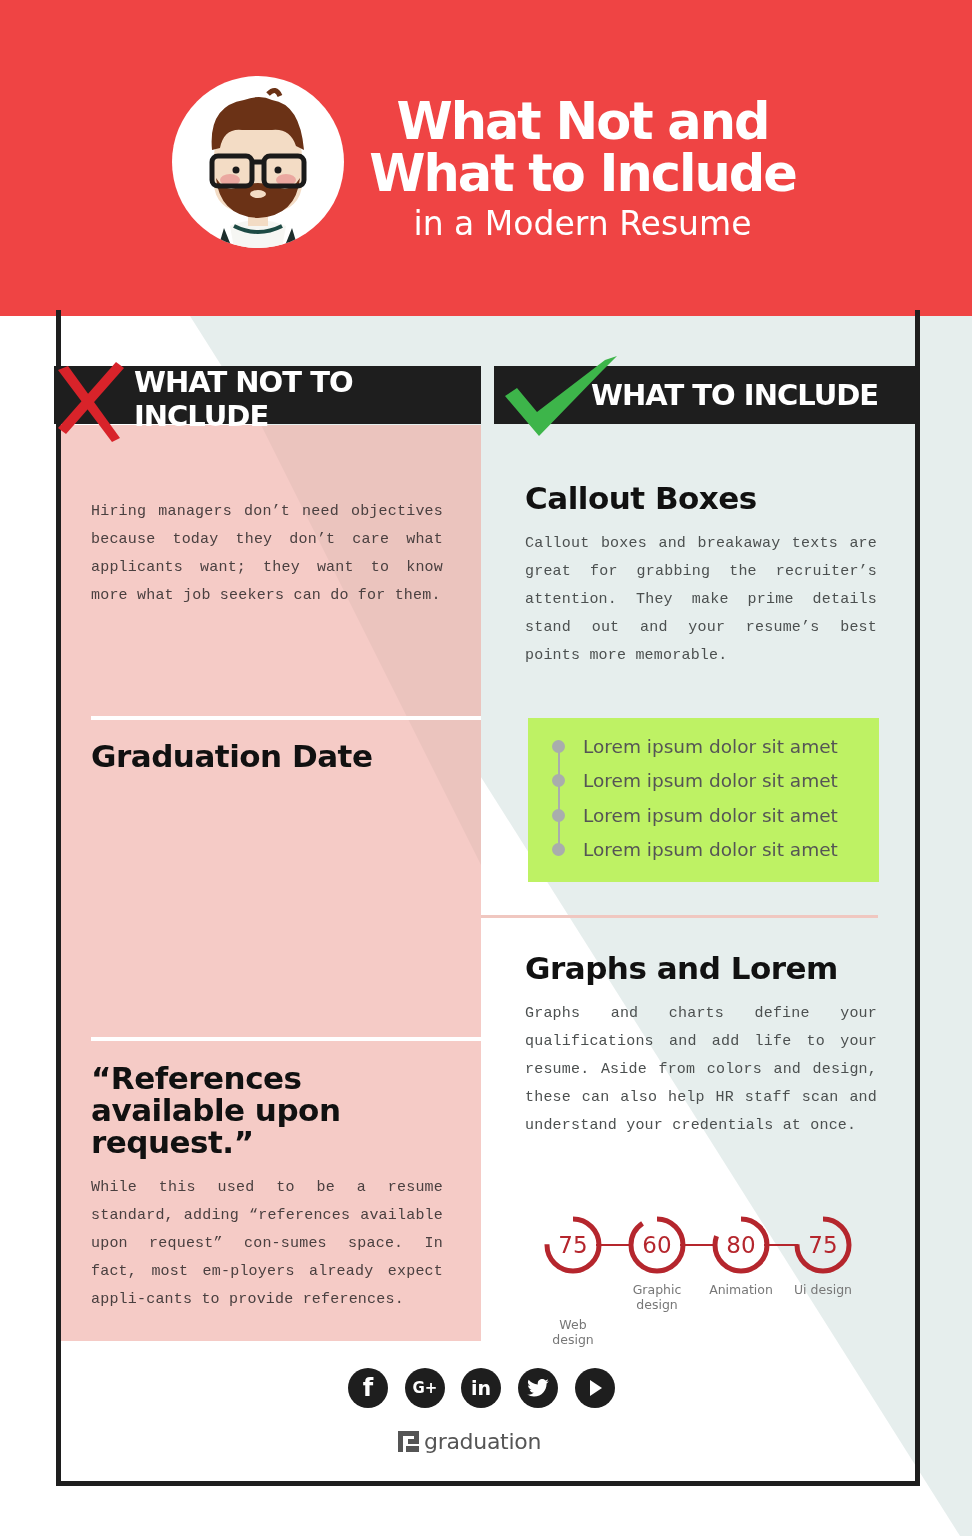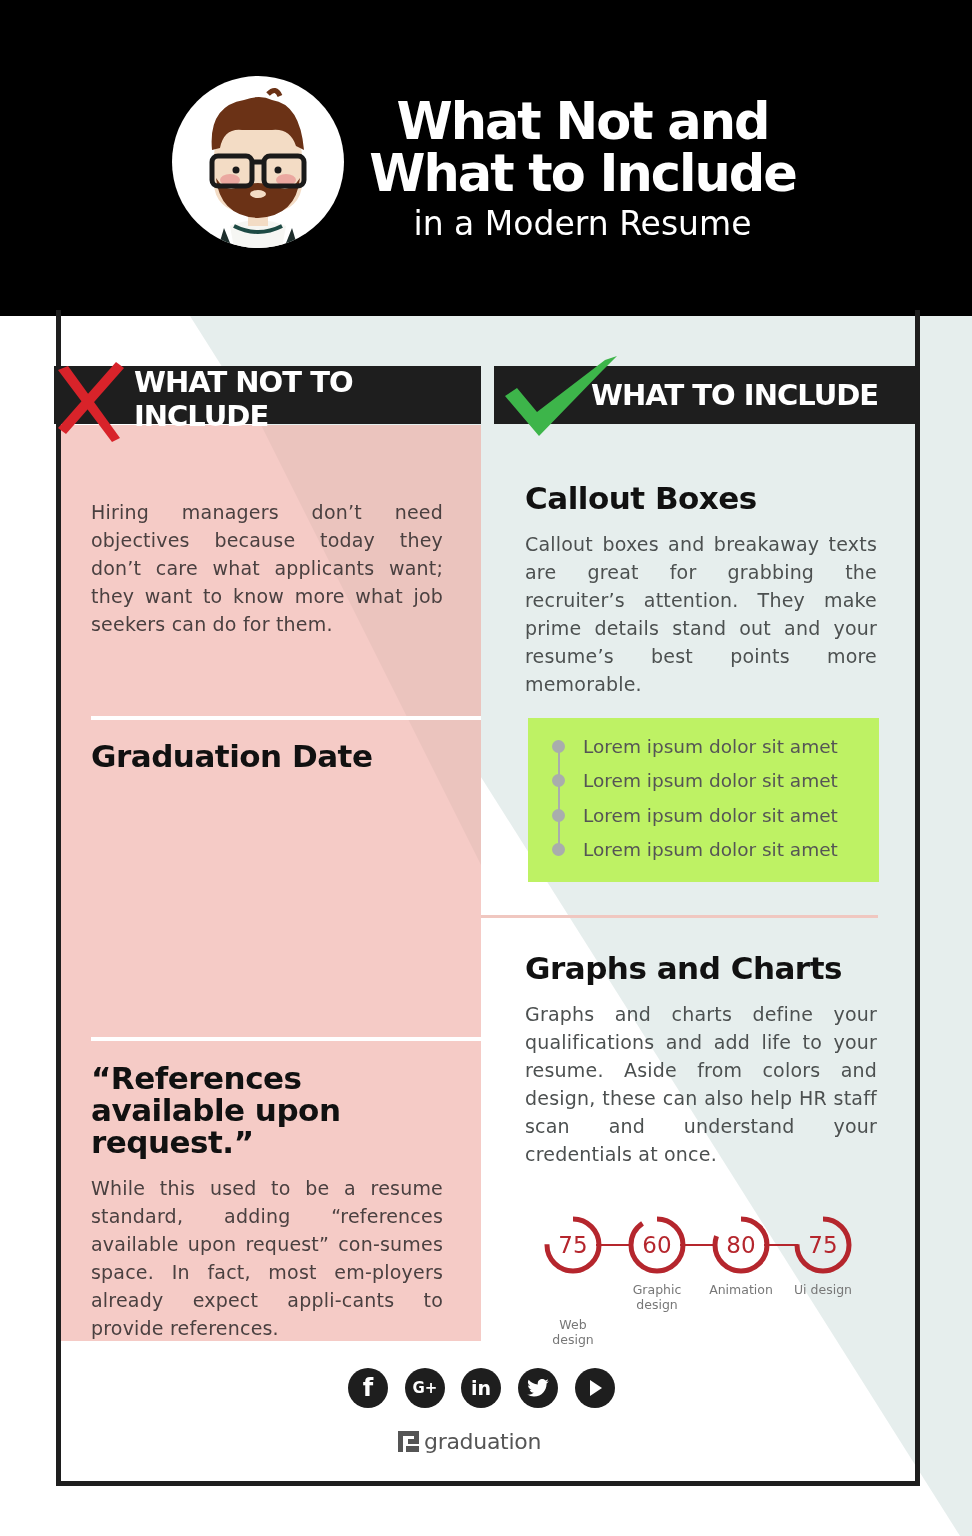--- a/index.html
+++ b/index.html
@@ -9,21 +9,21 @@
   
   .bg-diag {
     position: absolute; left: 0; top: 0; width: 972px; height: 1536px;
     background: #e6eeed;
     clip-path: polygon(190px 316px, 972px 316px, 972px 1536px, 960px 1536px);
   }
 
   
   .header {
     position: absolute; left: 0; top: 0; width: 972px; height: 316px;
-    background: #000000;
+    background: #ef4444;
     padding-left: 46px;
   }
   .avatar {
     position: absolute; left: 172px; top: 76px; width: 172px; height: 172px;
     border-radius: 50%; background: #ffffff; overflow: hidden;
   }
   .title-block {
     position: absolute; left: 360px; top: 96px; width: 445px; text-align: center; color: #fff;
   }
   .title-line1, .title-line2 {
@@ -65,22 +65,22 @@
 
   .x-icon { position: absolute; left: 54px; top: 360px; width: 72px; height: 84px; }
   .check-icon { position: absolute; left: 503px; top: 352px; width: 118px; height: 86px; }
 
   
   .sect { position: absolute; }
   .sect-title {
     display: block; font-weight: bold; color: #111; font-size: 31px; letter-spacing: -0.5px; line-height: 32px;
   }
   .sect-body {
-    display: block; color: #4a4040; font-size: 19px; line-height: 28px; text-align: justify;
-    margin-top: 16px; letter-spacing: 0.2px;
+    display: block; color: #4a4040; font-size: 15px; line-height: 28px; text-align: justify;
+    margin-top: 16px; letter-spacing: 0.2px; font-family: Liberation Mono, monospace;
   }
   .right .sect-body { color: #4c5050; }
 
   
   .callout {
     position: absolute; left: 528px; top: 718px; width: 351px; height: 164px; background: #bef264;
   }
   .callout-line { position: absolute; left: 30px; top: 28px; width: 2px; height: 102px; background: #a9adad; }
   .callout-item {
     position: absolute; left: 24px; height: 20px; display: flex; align-items: center;
@@ -208,21 +208,21 @@
   </div>
   <div class="callout-item" style="top:121px;">
     <span class="dot"></span>
     <span class="txt">Lorem ipsum dolor sit amet</span>
   </div>
 </div>
 
 <div class="pink-rule"></div>
 
 <div class="sect right" style="left:525px; top:952px; width:352px;">
-  <span class="sect-title">Graphs and Charts</span>
+  <span class="sect-title">Graphs and Lorem</span>
   <span class="sect-body">Graphs and charts define your qualifications and add life to your resume. Aside from colors and design, these can also help HR staff scan and understand your credentials at once.</span>
 </div>
 
 <div class="rings">
   <div class="ring-link" style="left:56px; width:34px;"></div>
   <div class="ring-link" style="left:140px; width:34px;"></div>
   <div class="ring-link" style="left:224px; width:34px;"></div>
 
   <div class="ring" style="left:2px;">
     <svg width="62" height="62" viewBox="0 0 62 62">

